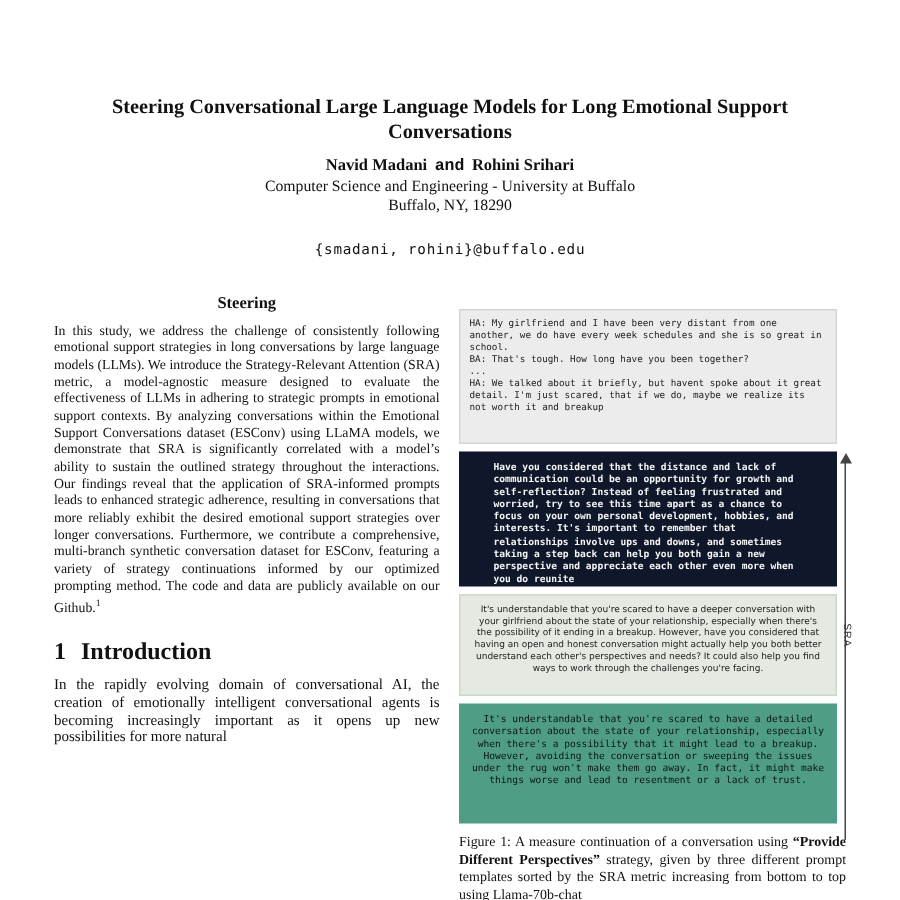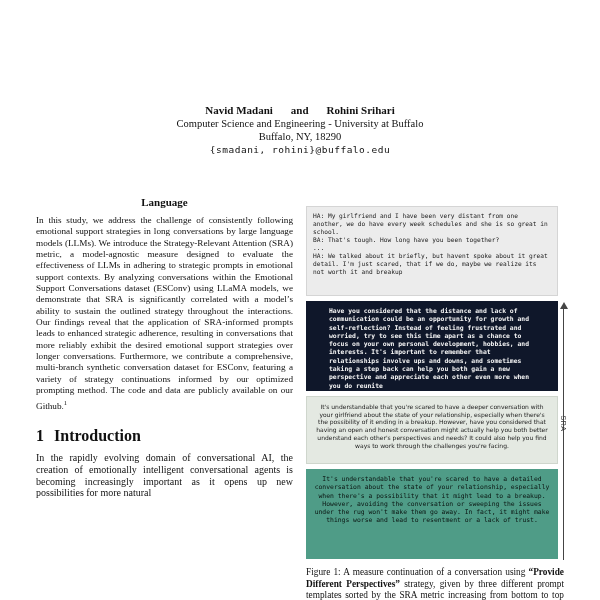--- a/index.html
+++ b/index.html
@@ -9,23 +9,23 @@
   }
   
   .title{
     position:absolute;top:62px;left:60px;width:480px;
     text-align:center;font-size:13.5px;font-weight:bold;line-height:17px;
   }
   .authors-block{
     position:absolute;top:103px;left:100px;width:400px;text-align:center;
   }
   .author-line{font-size:11px;font-weight:bold;line-height:14px;}
-  .author-and{font-weight:bold;padding:0 18px;}
+  .author-and{font-weight:bold;padding:0 5px;font-family:Liberation Mono, monospace;}
   .affil-line{font-size:10.5px;line-height:13px;}
-  .email-line{font-family:"DejaVu Sans Mono",monospace;font-size:9.5px;line-height:14px;letter-spacing:.5px;}
+  .email-line{font-family:"DejaVu Sans Mono",monospace;font-size:9.5px;line-height:14px;letter-spacing:.5px;margin-top:16px;}
   
   .left-col{position:absolute;top:196px;left:36px;width:257px;}
   .abstract-heading{text-align:center;font-weight:bold;font-size:11px;margin-bottom:7px;}
   .abstract-body{font-size:9.2px;line-height:11.35px;text-align:justify;}
   .abstract-body sup{font-size:6.5px;}
   .section-heading{margin-top:15px;font-size:16px;font-weight:bold;}
   .section-num{display:inline-block;width:18px;}
   .intro-body{margin-top:7px;font-size:10px;line-height:11.8px;text-align:justify;}
   
   .right-col{position:absolute;top:206px;left:306px;width:264px;}
@@ -42,21 +42,21 @@
   .box-dark{
     height:90px;background:#0f172a;color:#f5f5f5;font-weight:bold;
     padding:6px 23px;font-size:6.4px;line-height:8.3px;
   }
   .box-light{
     height:68px;background:#e4e9e2;border:1px solid #cfd6cd;
     padding:6px 8px;font-size:6px;line-height:7.7px;color:#222;
     text-align:center;font-family:"DejaVu Sans",sans-serif;
   }
   .box-green{
-    height:90px;background:#4f9c87;color:#0b1512;
+    height:80px;background:#4f9c87;color:#0b1512;
     padding:6px 8px;font-size:6.4px;line-height:8.3px;text-align:center;
   }
   .sra-arrow{
     position:absolute;right:-11px;top:96px;height:258px;width:10px;
   }
   .sra-line{
     position:absolute;left:4px;top:6px;bottom:0;width:0;
     border-left:1px solid #444;
   }
   .sra-head{
@@ -71,32 +71,33 @@
   .caption{
     margin-top:8px;width:258px;font-size:9.3px;line-height:11.6px;text-align:justify;
   }
   .caption b{font-weight:bold;}
 </style>
 </head>
 <body>
 
 <div class="page">
 
+  <div class="title">Steering Conversational Large Language Models for Long Emotional Support Conversations</div>
 
   <div class="authors-block">
     <div class="author-line">
       <span>Navid Madani</span><span class="author-and">and</span><span>Rohini Srihari</span>
     </div>
     <div class="affil-line">Computer Science and Engineering - University at Buffalo</div>
     <div class="affil-line">Buffalo, NY, 18290</div>
     <div class="email-line">{smadani, rohini}@buffalo.edu</div>
   </div>
 
   <div class="left-col">
-    <div class="abstract-heading">Language</div>
+    <div class="abstract-heading">Steering</div>
     <div class="abstract-body"><span>In this study, we address the challenge of consistently following emotional support strategies in long conversations by large language models (LLMs). We introduce the Strategy-Relevant Attention (SRA) metric, a model-agnostic measure designed to evaluate the effectiveness of LLMs in adhering to strategic prompts in emotional support contexts. By analyzing conversations within the Emotional Support Conversations dataset (ESConv) using LLaMA models, we demonstrate that SRA is significantly correlated with a model’s ability to sustain the outlined strategy throughout the interactions. Our findings reveal that the application of SRA-informed prompts leads to enhanced strategic adherence, resulting in conversations that more reliably exhibit the desired emotional support strategies over longer conversations. Furthermore, we contribute a comprehensive, multi-branch synthetic conversation dataset for ESConv, featuring a variety of strategy continuations informed by our optimized prompting method. The code and data are publicly available on our Github.</span><sup>1</sup></div>
 
     <div class="section-heading">
       <span class="section-num">1</span><span>Introduction</span>
     </div>
     <div class="intro-body">In the rapidly evolving domain of conversational AI, the creation of emotionally intelligent conversational agents is becoming increasingly important as it opens up new possibilities for more natural</div>
   </div>
 
   <div class="right-col">
     <div class="figure">

